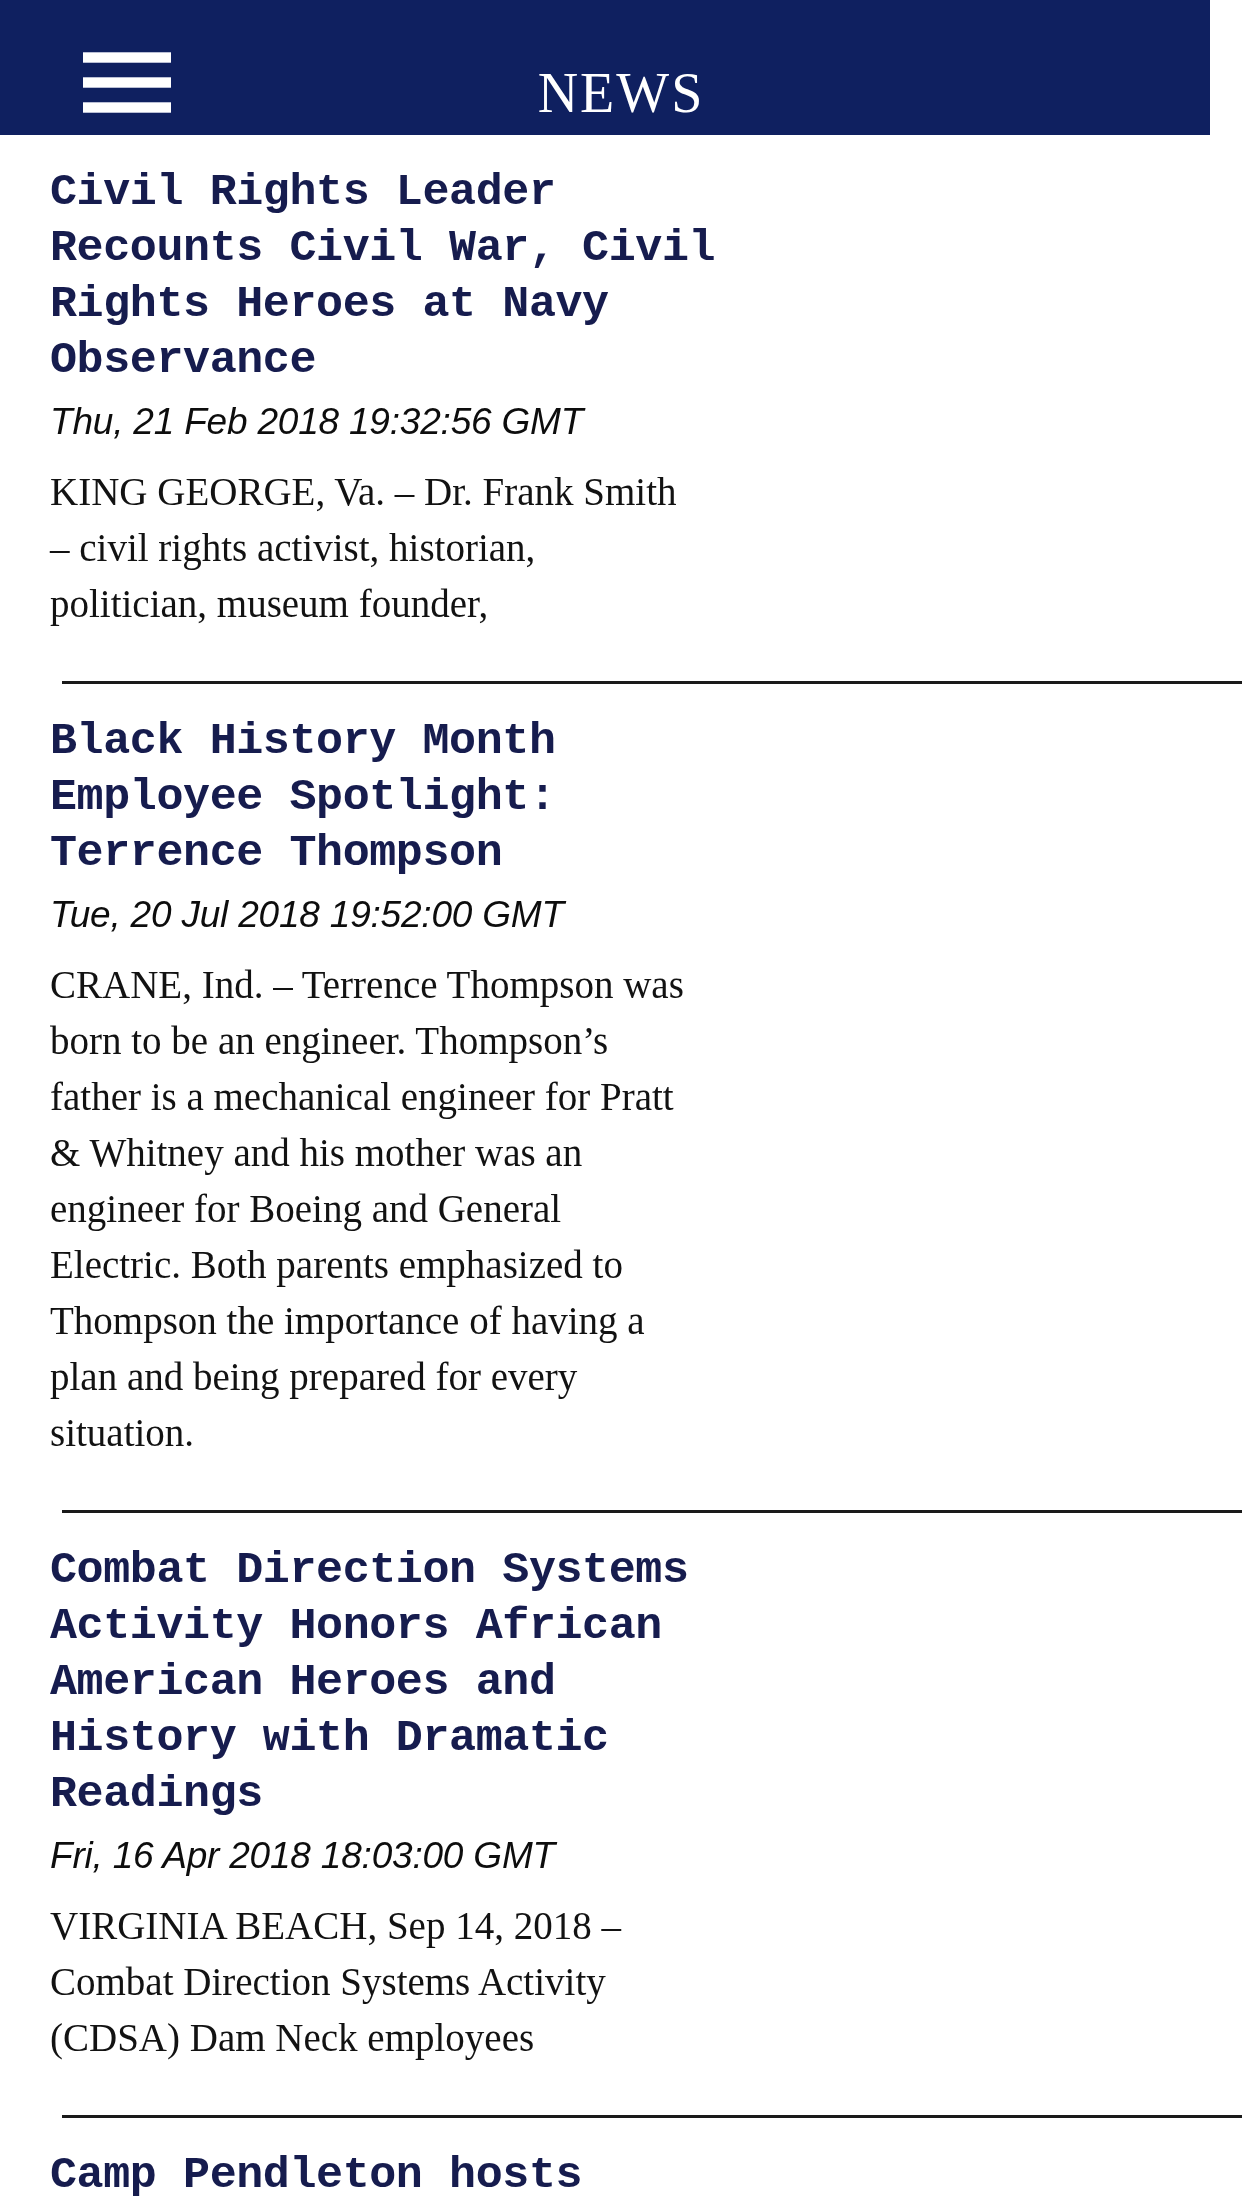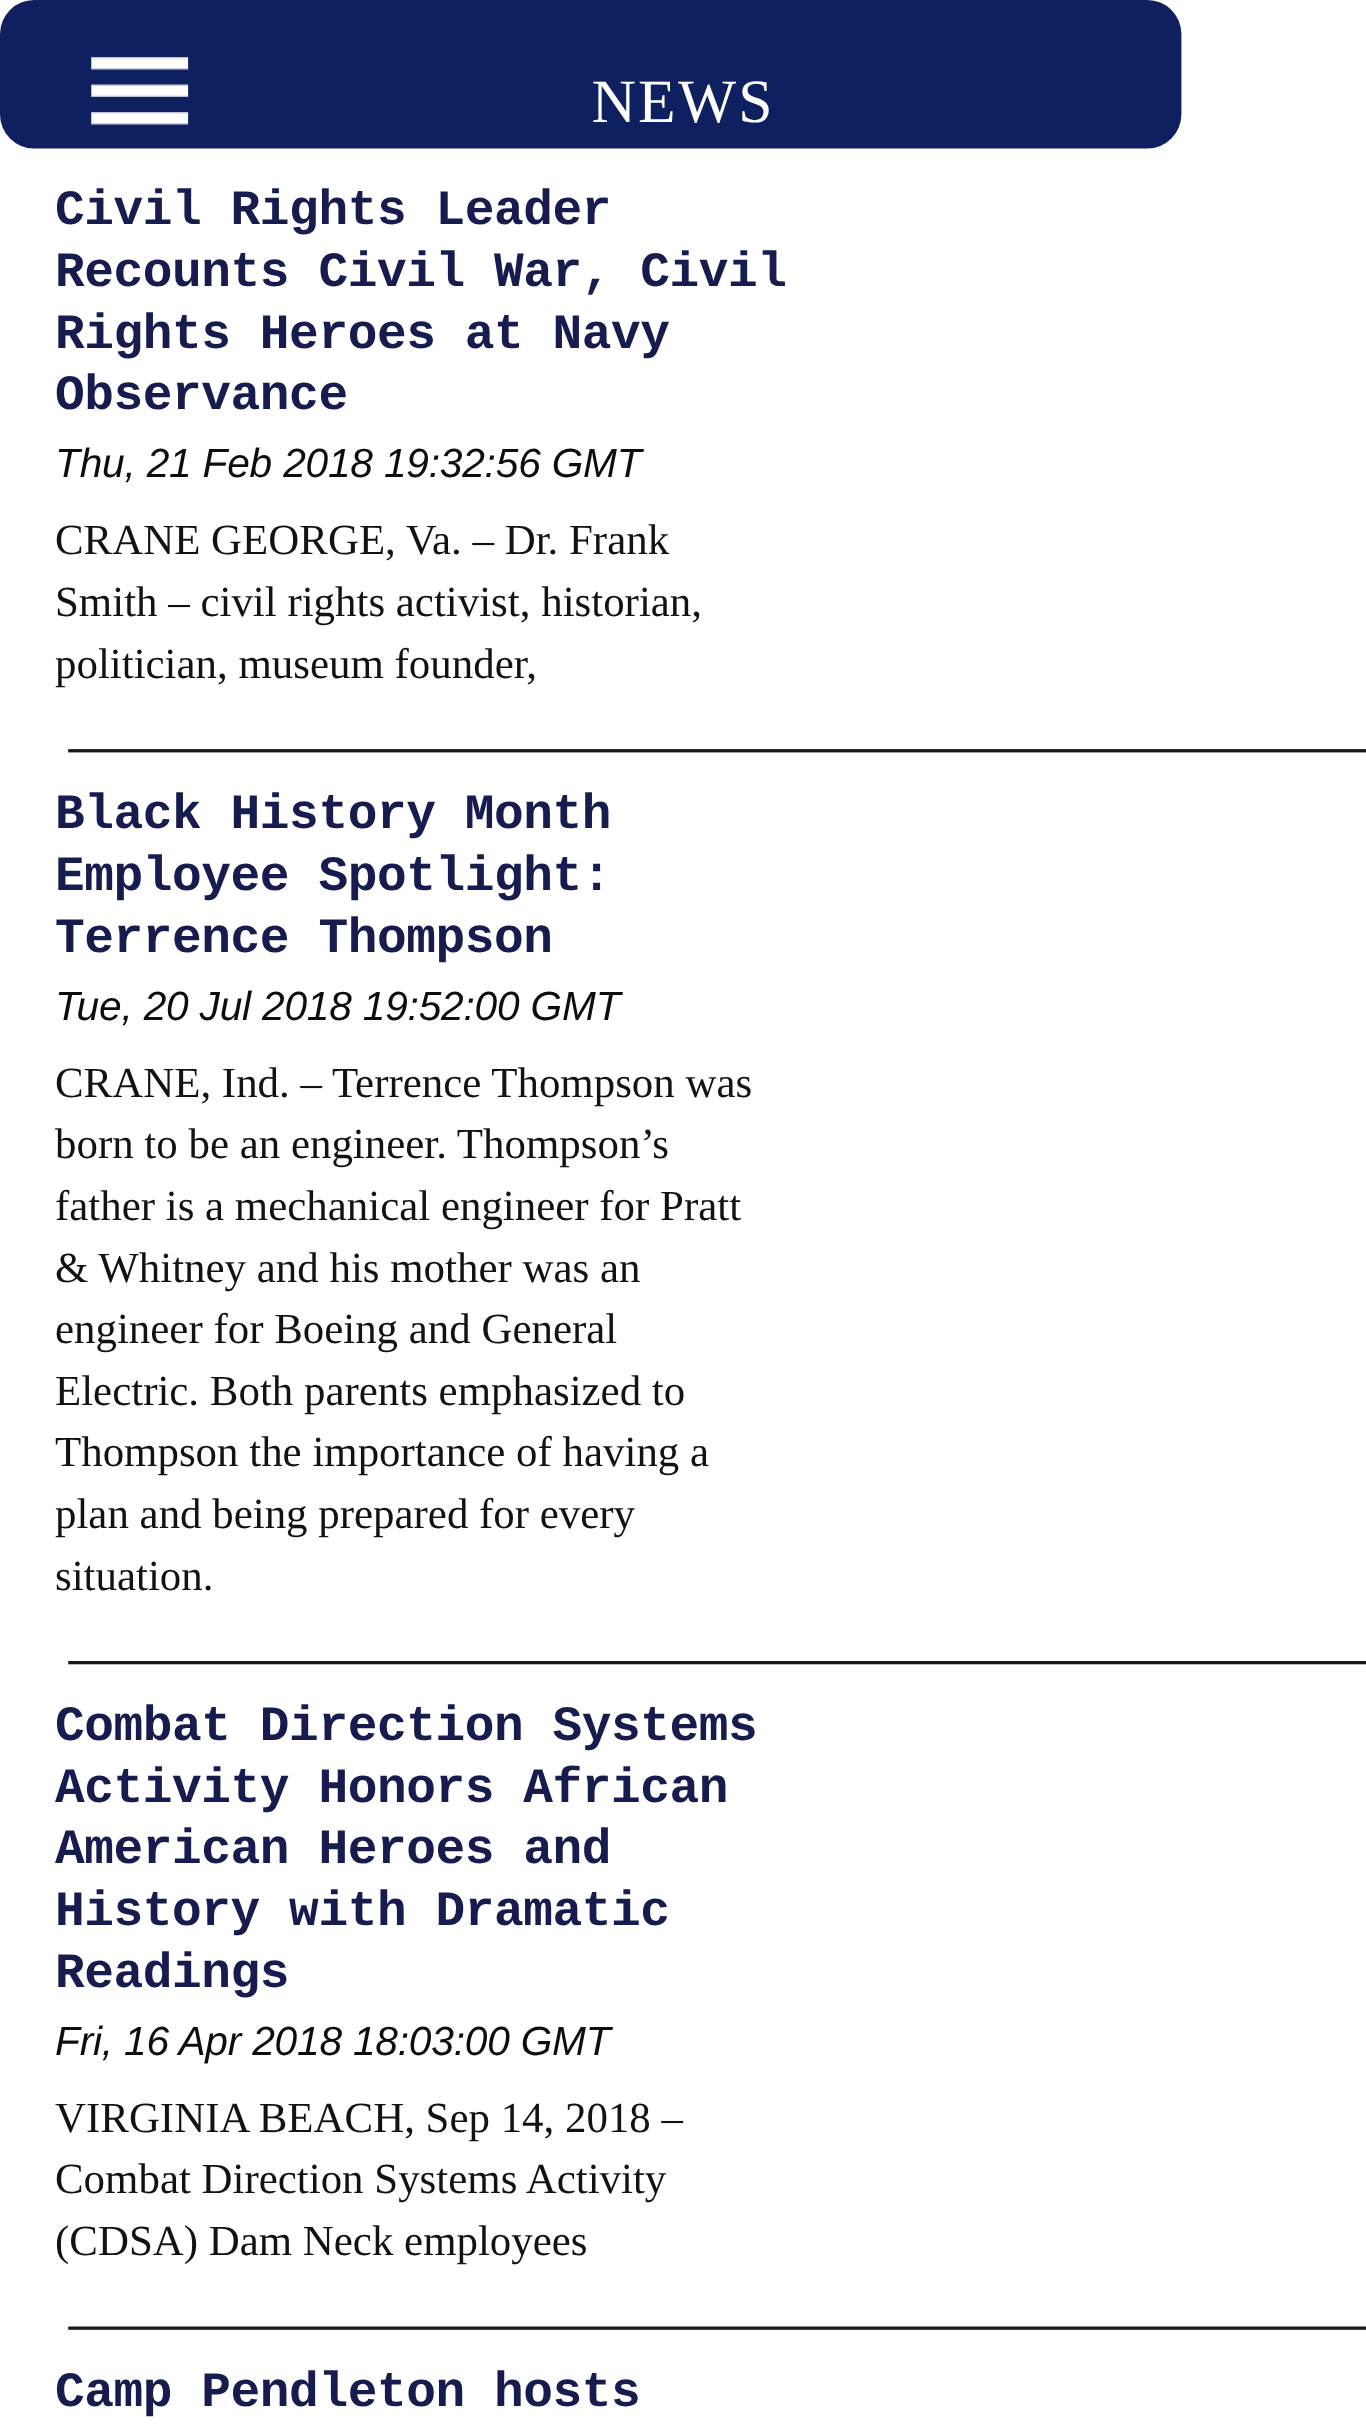--- a/index.html
+++ b/index.html
@@ -18,25 +18,24 @@
     position: relative;
     width: 1242px;
     height: 2208px;
     background: #ffffff;
     overflow: hidden;
   }
 
   
   .header {
     position: relative;
-    width: 1074px;
+    width: 1210px;
     height: 135px;
     background: #0f2060;
     display: block;
-    border-radius: 31px;
   }
   .hamburger {
     position: absolute;
     left: 83px;
     top: 52px;
     width: 88px;
     height: 62px;
     cursor: pointer;
     display: block;
     padding: 0;
@@ -147,21 +146,21 @@
       <span class="bar b3"></span>
     </button>
     <div class="brand">NEWS</div>
   </div>
 
   <div class="feed">
 
     <div class="article">
       <a class="article-title">Civil Rights Leader Recounts Civil War, Civil Rights Heroes at Navy Observance</a>
       <div class="article-date">Thu, 21 Feb 2018 19:32:56 GMT</div>
-      <div class="article-summary">CRANE GEORGE, Va. – Dr. Frank Smith – civil rights activist, historian, politician, museum founder,</div>
+      <div class="article-summary">KING GEORGE, Va. – Dr. Frank Smith – civil rights activist, historian, politician, museum founder,</div>
       <hr class="divider">
     </div>
 
     <div class="article">
       <a class="article-title">Black History Month Employee Spotlight: Terrence Thompson</a>
       <div class="article-date">Tue, 20 Jul 2018 19:52:00 GMT</div>
       <div class="article-summary">CRANE, Ind. – Terrence Thompson was born to be an engineer. Thompson’s father is a mechanical engineer for Pratt &amp; Whitney and his mother was an engineer for Boeing and General Electric. Both parents emphasized to Thompson the importance of having a plan and being prepared for every situation.</div>
       <hr class="divider">
     </div>
 

